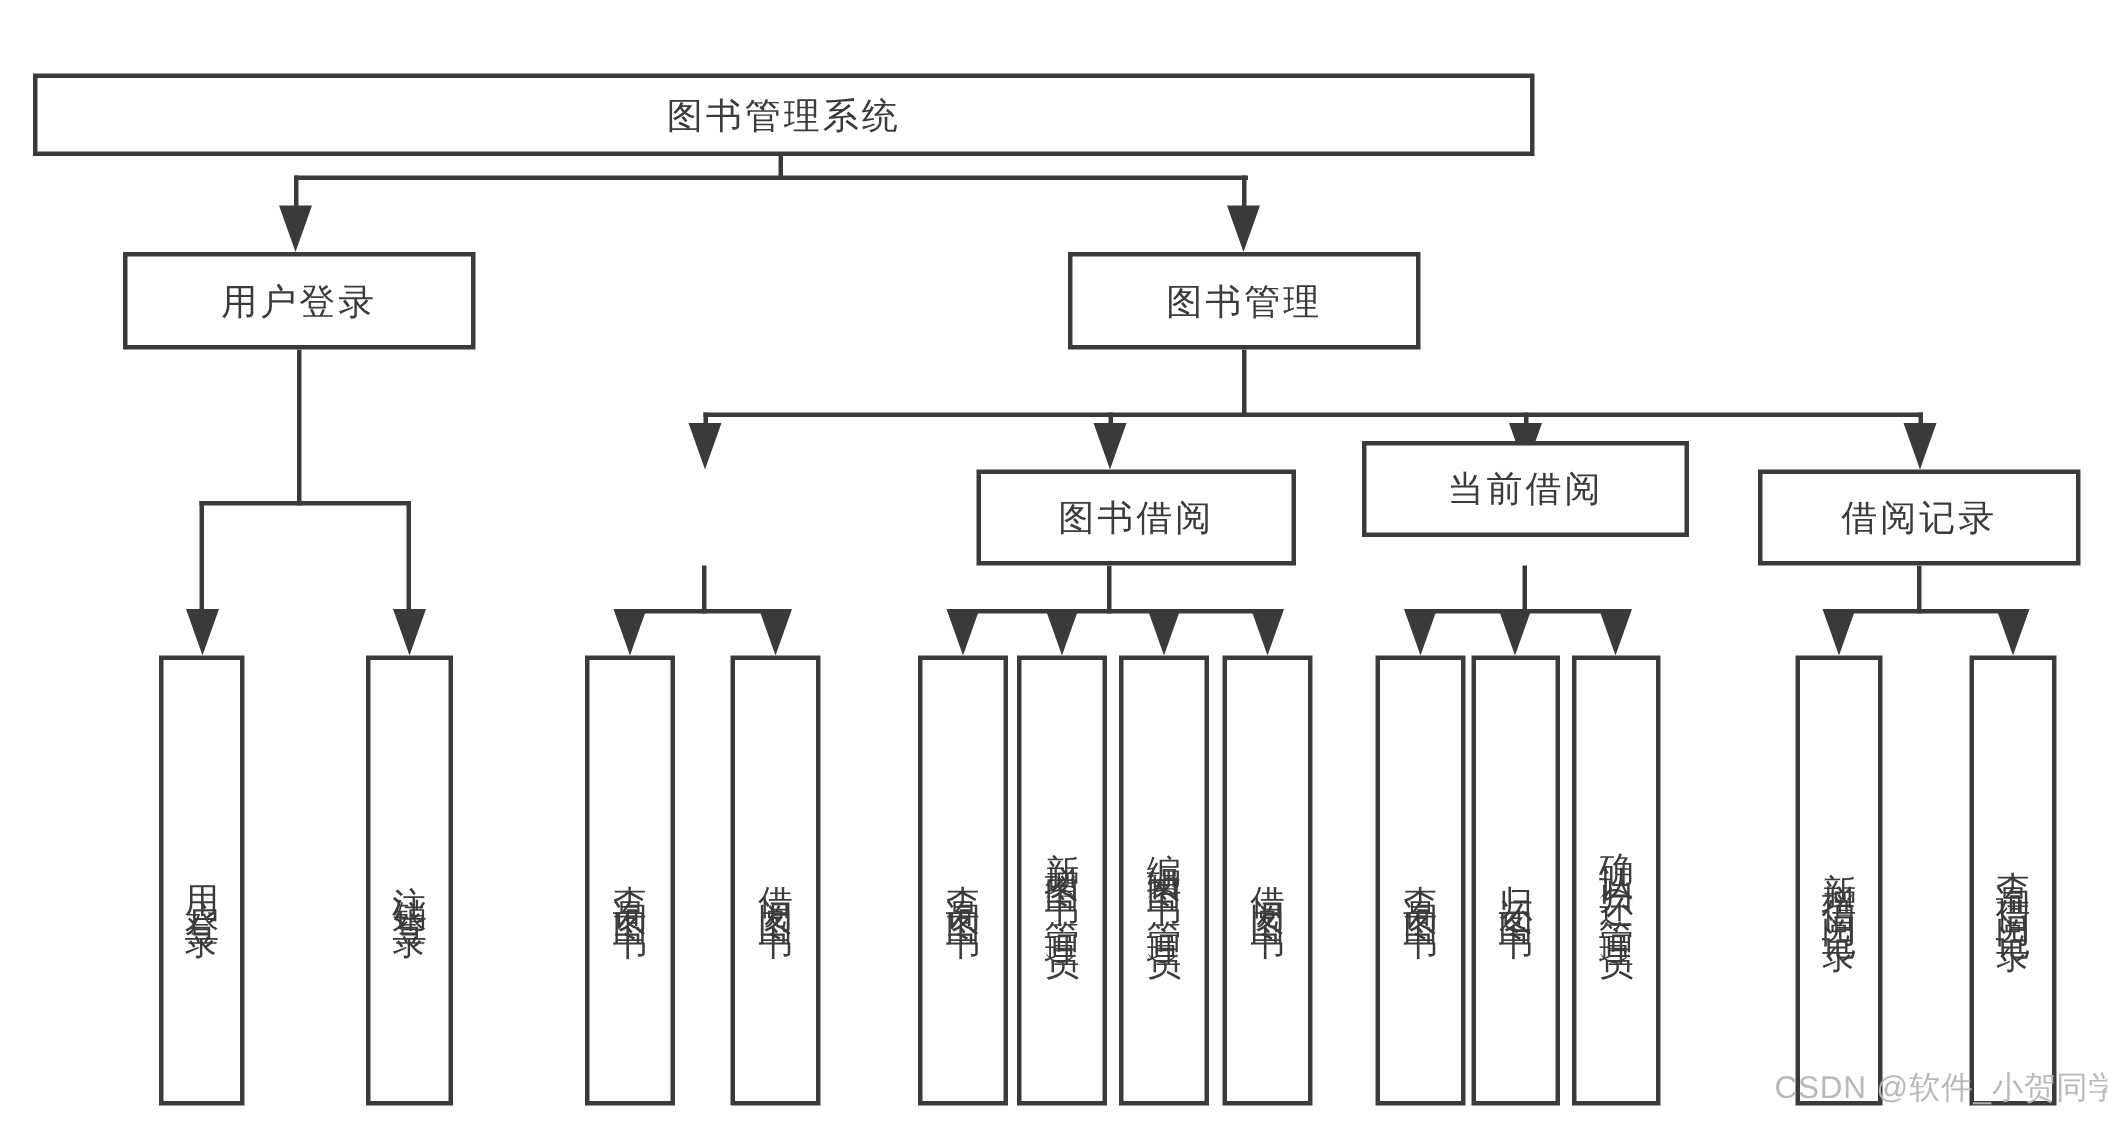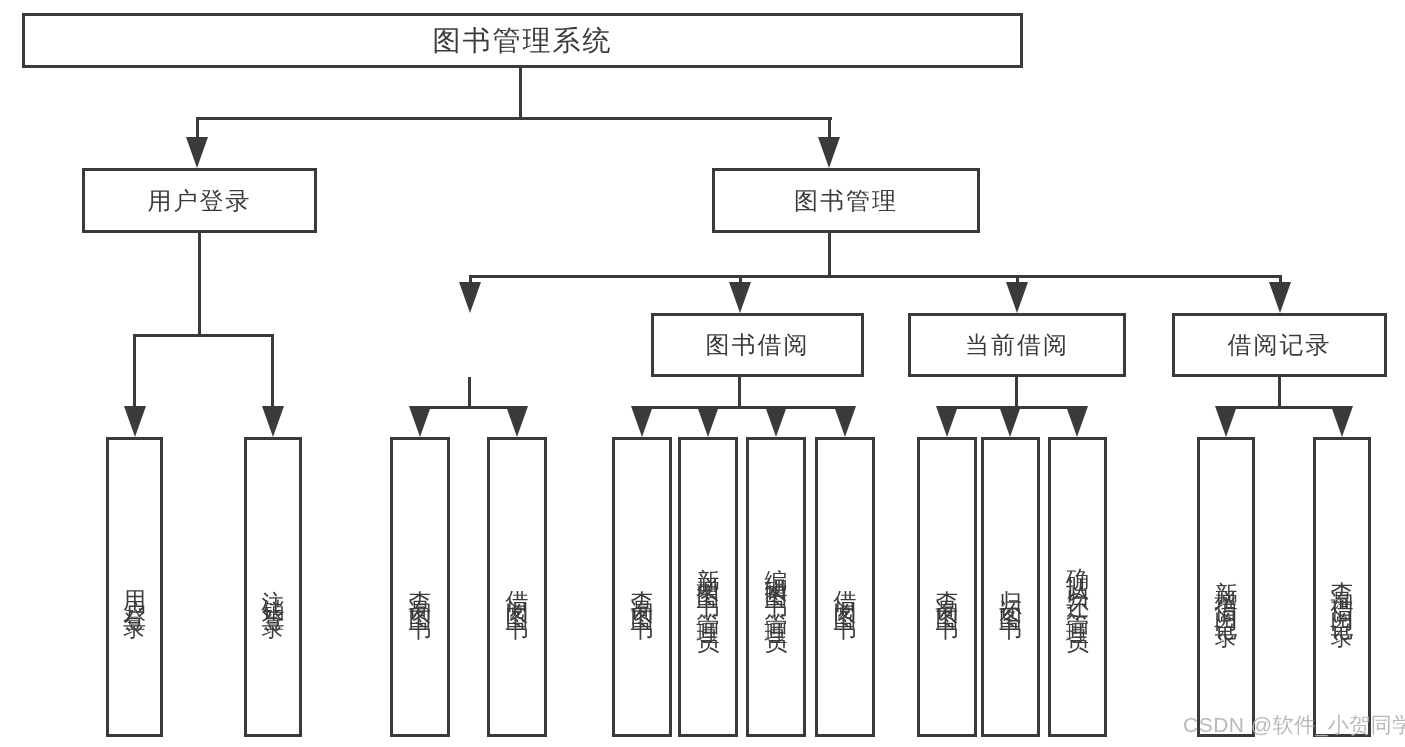--- a/index.html
+++ b/index.html
@@ -17,21 +17,21 @@
     background:#ffffff;
     display:flex;
     align-items:center;
     justify-content:center;
     color:#3b3b3b;
     font-size:24px;
     letter-spacing:2px;
     text-align:center;
     z-index:2;
   }
-  .root-node{font-size:28px;}
+  .root-node{font-size:24px;margin-top:36px;}
   .vnode{
     writing-mode:vertical-rl;
     text-orientation:mixed;
     font-size:23px;
     letter-spacing:9px;
     line-height:1;
     padding-top:6px;
   }
   .hline,.vline{
     position:absolute;
@@ -67,42 +67,42 @@
   <div class="node root-node" style="left:22px;top:13px;width:1001px;height:55px;">图书管理系统</div>
 
   <div class="vline" style="left:519px;top:68px;height:52px;"></div>
   <div class="hline" style="left:196px;top:117px;width:636px;"></div>
   <div class="vline" style="left:196px;top:117px;height:24px;"></div>
   <div class="arrowhead" style="left:186px;top:137px;"></div>
   <div class="vline" style="left:828px;top:117px;height:24px;"></div>
   <div class="arrowhead" style="left:818px;top:137px;"></div>
 
   <div class="node" style="left:82px;top:168px;width:235px;height:65px;">用户登录</div>
-  <div class="node" style="left:712px;top:168px;width:268px;height:65px;">图书管理</div>
+  <div class="node" style="left:712px;top:168px;width:235px;height:65px;">图书管理</div>
 
   <div class="vline" style="left:198px;top:233px;height:104px;"></div>
   <div class="hline" style="left:133px;top:334px;width:141px;"></div>
   <div class="vline" style="left:133px;top:334px;height:73px;"></div>
   <div class="arrowhead" style="left:124px;top:406px;"></div>
   <div class="vline" style="left:271px;top:334px;height:73px;"></div>
   <div class="arrowhead" style="left:262px;top:406px;"></div>
 
   <div class="vline" style="left:828px;top:233px;height:45px;"></div>
   <div class="hline" style="left:469px;top:275px;width:813px;"></div>
   <div class="vline" style="left:469px;top:275px;height:12px;"></div>
   <div class="arrowhead" style="left:459px;top:282px;"></div>
   <div class="vline" style="left:739px;top:275px;height:12px;"></div>
   <div class="arrowhead" style="left:729px;top:282px;"></div>
   <div class="vline" style="left:1016px;top:275px;height:12px;"></div>
   <div class="arrowhead" style="left:1006px;top:282px;"></div>
   <div class="vline" style="left:1279px;top:275px;height:12px;"></div>
   <div class="arrowhead" style="left:1269px;top:282px;"></div>
 
   <div class="node" style="left:633px;top:313px;width:213px;height:64px;margin-left:18px;">图书借阅</div>
-  <div class="node" style="left:908px;top:313px;width:218px;height:64px;">当前借阅</div>
+  <div class="node" style="left:908px;top:294px;width:218px;height:64px;">当前借阅</div>
   <div class="node" style="left:1172px;top:313px;width:215px;height:64px;">借阅记录</div>
 
   <div class="vline" style="left:468px;top:377px;height:32px;"></div>
   <div class="hline" style="left:419px;top:406px;width:100px;"></div>
   <div class="arrowhead" style="left:409px;top:406px;"></div>
   <div class="arrowhead" style="left:506px;top:406px;"></div>
 
   <div class="vline" style="left:738px;top:377px;height:32px;"></div>
   <div class="hline" style="left:641px;top:406px;width:206px;"></div>
   <div class="arrowhead" style="left:631px;top:406px;"></div>

